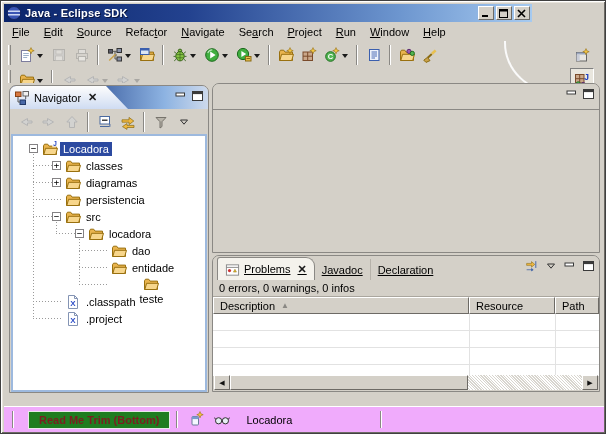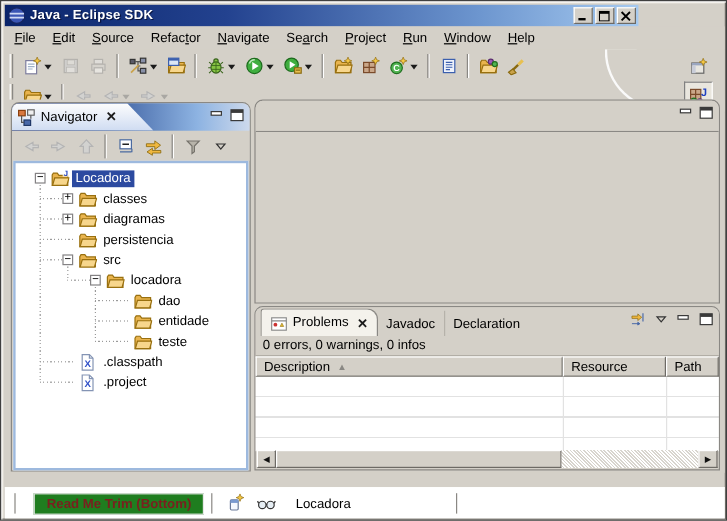--- a/index.html
+++ b/index.html
@@ -69,41 +69,41 @@
   .tlabel{padding:1px 3px;color:#000;}
   .tlabel.sel{background:#2c4aa0;color:#fff;}
   .dot-h{position:absolute;height:1px;background-image:repeating-linear-gradient(90deg,#9a9a9a 0 1px,transparent 1px 3px);}
   .dot-v{position:absolute;width:1px;background-image:repeating-linear-gradient(180deg,#9a9a9a 0 1px,transparent 1px 3px);}
   
   .editor-panel{left:208px;top:0;width:388px;height:170px;}
   .editor-strip{height:26px;border-bottom:1px solid #8a8884;border-radius:6px 6px 0 0;background:#d4d0c8;position:relative;}
   
   .prob-panel{left:208px;top:172px;width:388px;height:137px;}
   .prob-strip{height:24px;position:relative;display:flex;align-items:flex-end;background:#d4d0c8;border-radius:6px 6px 0 0;}
-  .ptab{font-size:11px;display:flex;align-items:center;height:21px;padding:0 7px;color:#000;}
+  .ptab{font-size:11px;display:flex;align-items:center;height:21px;padding:0 7px;color:#000;text-decoration:underline;}
   .ptab.active{background:#f4f2ec;border:1px solid #8a8884;border-bottom:none;
     border-radius:3px 9px 0 0;height:23px;margin-left:4px;}
   .ptab.active .vicon{width:15px;height:15px;margin-right:4px;display:inline-flex;}
   .ptab.plain{border-left:1px solid #b6b2aa;}
   .ptab.plain.first{border-left:none;}
   .prob-toolbar{position:absolute;right:4px;top:4px;display:flex;align-items:center;gap:6px;}
   .prob-summary{height:17px;font-size:11px;padding:2px 6px;border-bottom:1px solid #aaa69e;background:#d4d0c8;}
   .thead{height:17px;display:flex;background:#d4d0c8;}
   .th{border:1px solid;border-color:#fff #6d6a65 #6d6a65 #fff;font-size:11px;
     padding:1px 6px;display:flex;align-items:center;gap:6px;overflow:hidden;}
   .sortglyph{color:#8a8884;font-size:8px;}
   .tbody{position:relative;height:62px;background:repeating-linear-gradient(180deg,#fff 0 16px,#e2e2e2 16px 17px);}
   .colline{position:absolute;top:0;bottom:0;width:1px;background:#e2e2e2;}
   .hscroll{position:absolute;left:1px;right:1px;bottom:1px;height:15px;background:#eceae4;display:flex;}
   .sbtn{width:16px;height:15px;background:#d4d0c8;border:1px solid;border-color:#fff #6d6a65 #6d6a65 #fff;
     display:inline-flex;align-items:center;justify-content:center;font-size:7px;color:#111;}
   .sthumb{width:238px;height:15px;background:#d4d0c8;border:1px solid;border-color:#fff #6d6a65 #6d6a65 #fff;}
   .strack{flex:1;background-image:repeating-linear-gradient(45deg,#fff 0 1px,#d8d5ce 1px 2px);}
   
-  .statusbar{position:absolute;left:3px;top:405px;width:600px;height:26px;background:#ffffff;
+  .statusbar{position:absolute;left:3px;top:405px;width:600px;height:26px;background:#f0abfc;
     border-top:1px solid #fff;display:flex;align-items:center;}
   .ssep{width:2px;height:17px;border-left:1px solid #8a8884;border-right:1px solid #fff;margin:0 6px;}
   .trim-btn{background:#1f7d1f;color:#7a1f1f;font-size:11px;font-weight:bold;
     border:1px solid #e8e8e8;padding:2px 10px;margin-left:8px;}
   .sicon{width:18px;height:18px;display:inline-flex;margin:0 4px;}
   .stext{font-size:11px;color:#000;margin:0 10px;}
 </style>
 </head>
 <body>
 
@@ -521,21 +521,21 @@
             <span style="width: 13px; flex: 0 0 auto;"></span>
             <span class="ticon16" style="margin-right: 2px;">
               <svg width="16" height="16" viewBox="0 0 16 16">
                 <path d="M1.5 13.5V4.8l1-1.6h3.2l1.4 1.9h7.4v8.4z" fill="#e9b44e" stroke="#99700f"></path>
                 <path d="M3.6 7.3h11.9l-1.8 6.2H1.8z" fill="#f7d68c" stroke="#99700f"></path>
               </svg>
             </span>
             <span class="tlabel">entidade</span>
           </div>
           <div class="dot-h" style="left: 66px; width: 29px; top: 131px;"></div>
-          <div class="trow-item" style="top: 140px; width: 100%; padding-left: 85px;">
+          <div class="trow-item" style="top: 140px; width: 100%; padding-left: 85px; flex-direction: column;">
             <span style="width: 13px; flex: 0 0 auto;"></span>
             <span class="ticon16" style="margin-right: 2px;">
               <svg width="16" height="16" viewBox="0 0 16 16">
                 <path d="M1.5 13.5V4.8l1-1.6h3.2l1.4 1.9h7.4v8.4z" fill="#e9b44e" stroke="#99700f"></path>
                 <path d="M3.6 7.3h11.9l-1.8 6.2H1.8z" fill="#f7d68c" stroke="#99700f"></path>
               </svg>
             </span>
             <span class="tlabel">teste</span>
           </div>
           <div class="dot-h" style="left: 66px; width: 29px; top: 148px;"></div>

